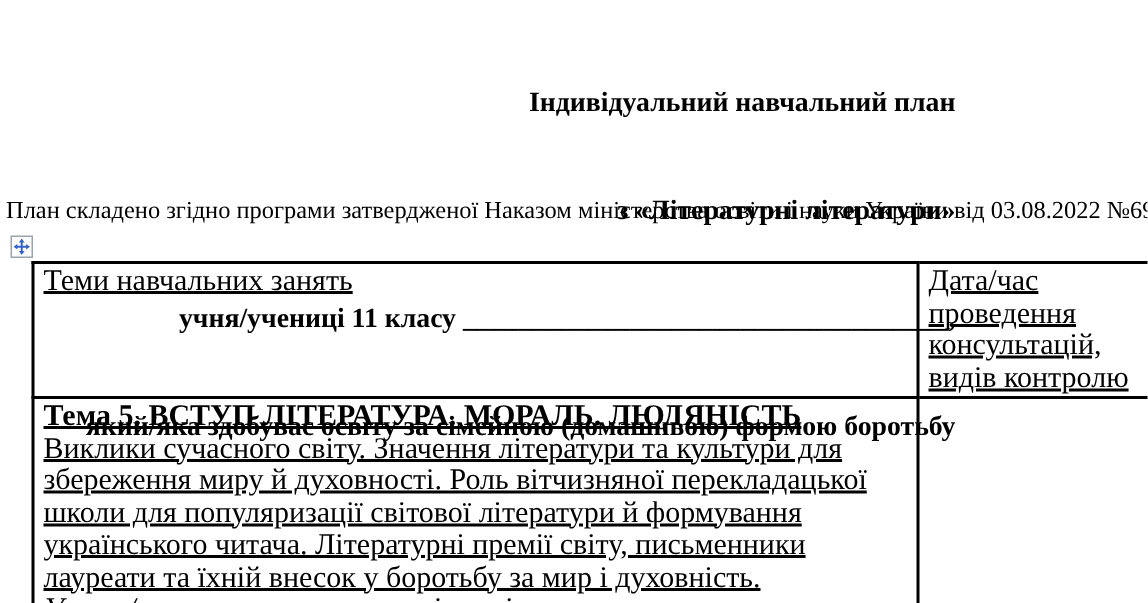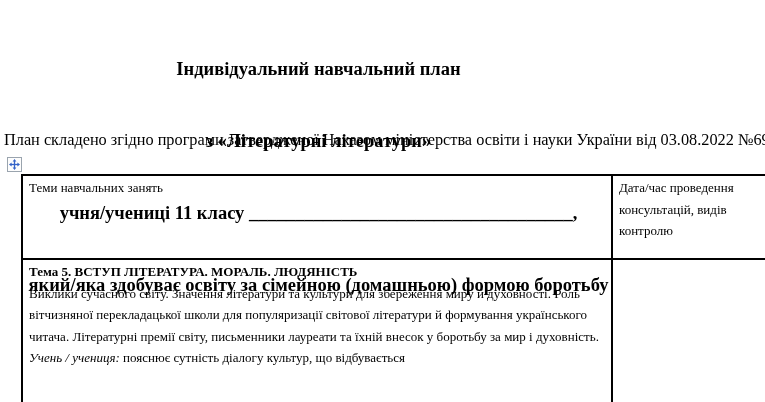--- a/index.html
+++ b/index.html
@@ -10,21 +10,21 @@
     overflow: hidden;
     background: #ffffff;
     color: #000000;
     font-family: "Liberation Serif", "DejaVu Serif", serif;
   }
   .title-block {
     position: absolute;
     top: 9px;
     left: 0;
     width: 637px;
-    text-align: center;
+    text-align: right;
     font-weight: bold;
     font-size: 18.5px;
     line-height: 24px;
     white-space: pre;
   }
   .intro {
     position: absolute;
     top: 130px;
     left: 4px;
     width: 1000px;
@@ -53,22 +53,23 @@
   }
   table.doc-table {
     border-collapse: collapse;
     table-layout: fixed;
     width: 736px;
   }
   table.doc-table td {
     border: 2px solid #000000;
     vertical-align: top;
     padding: 1px 5px 1px 6px;
-    font-size: 13px;
+    font-size: 20px;
     line-height: 21.5px;
+    text-decoration: underline;
   }
   td.col-topics { width: 577px; }
   td.col-date   { width: 159px; }
   tr.header-row td { height: 80px; }
   tr.body-row td { height: 165px; }
   .topic-title { font-weight: bold; }
   .outcome-lead { font-style: italic; }
 </style>
 </head>
 <body>

